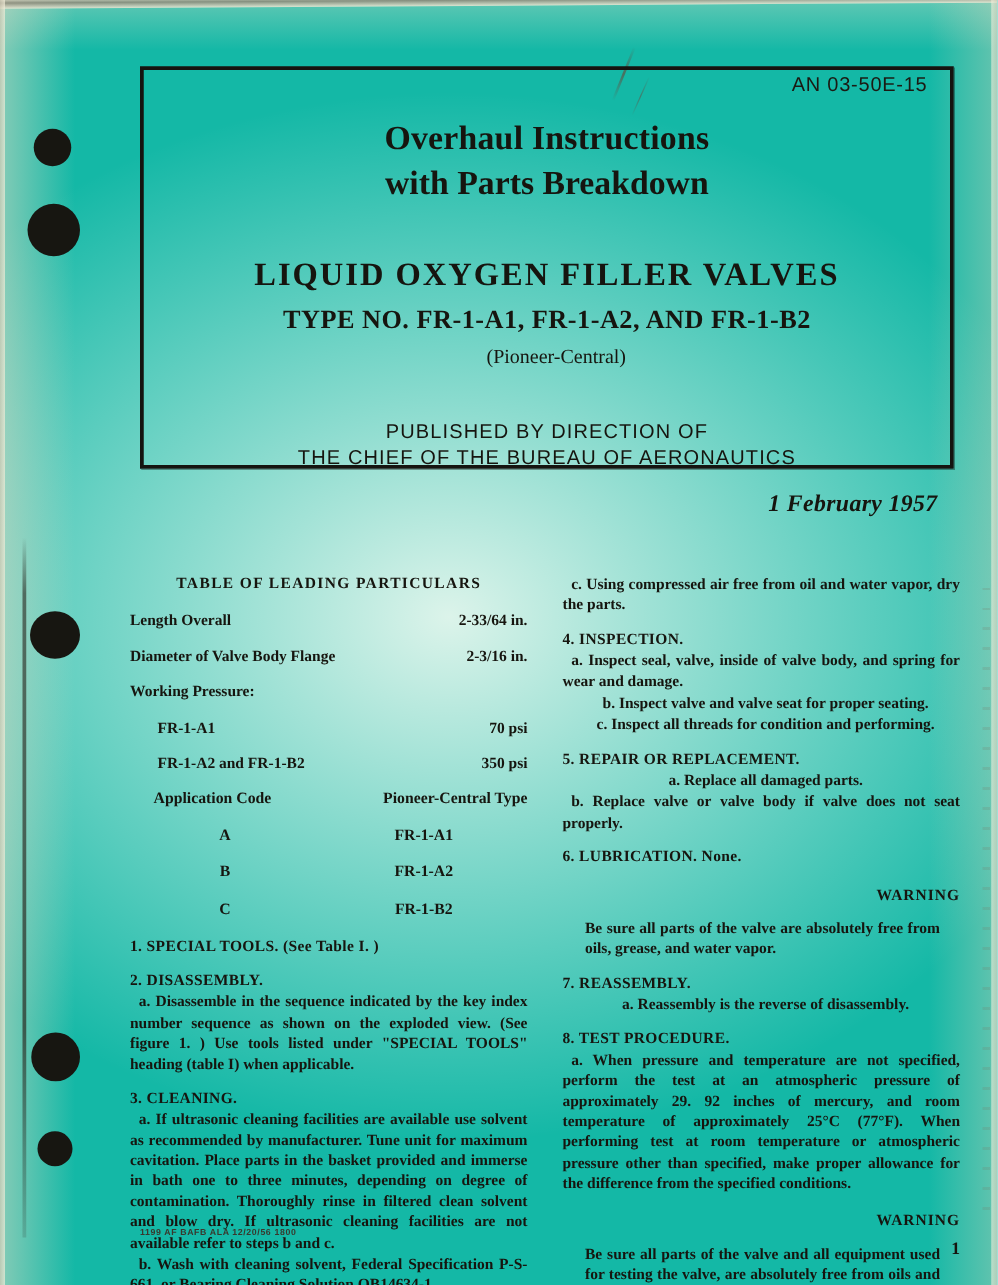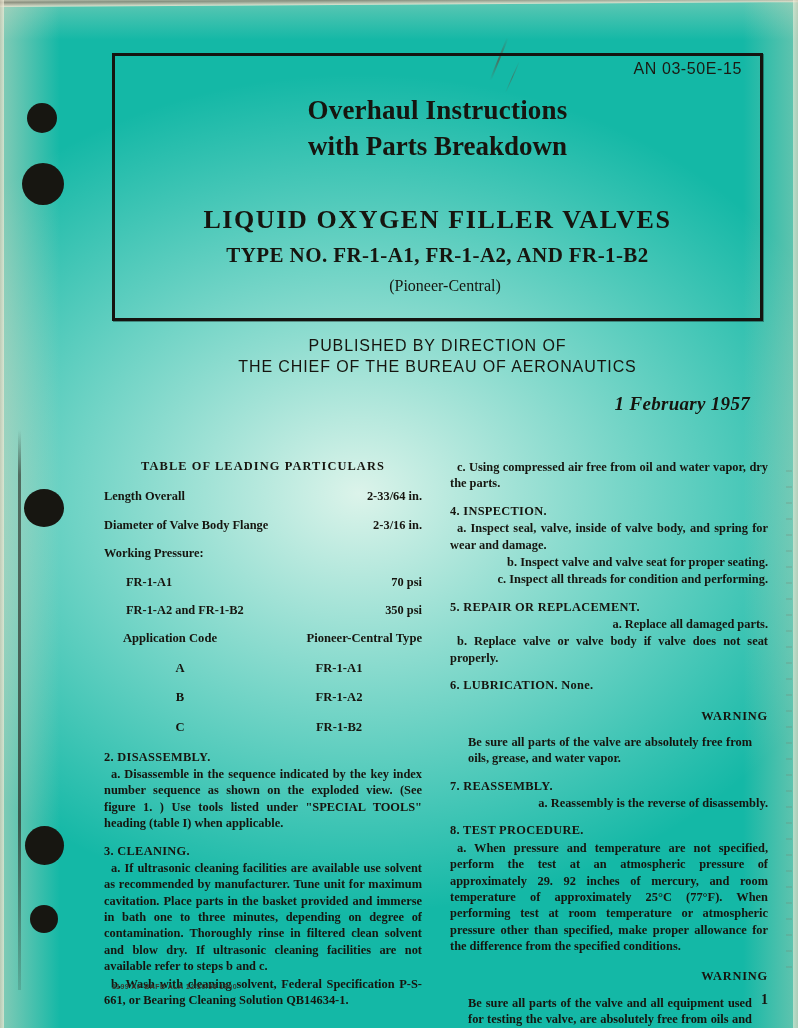--- a/index.html
+++ b/index.html
@@ -91,21 +91,21 @@
     letter-spacing: 0.6px;
     color: #1b1a13;
   }
 
   
   .title-box {
     position: absolute;
     left: 112px;
     top: 53px;
     width: 651px;
-    height: 268px;
+    height: 322px;
     border: 3px solid #151410;
     box-sizing: border-box;
     box-shadow: 1px 1px 0 rgba(0,0,0,0.35);
   }
   .title-inner {
     position: absolute;
     left: 0; right: 0; top: 0;
     text-align: center;
   }
   .t-over1 {
@@ -225,21 +225,21 @@
   }
   .para {
     font-size: 12.4px;
     line-height: 1.30;
     text-align: justify;
     text-indent: 7px;
     margin-top: 1px !important;
     font-weight: 700;
   }
   .para-nojust {
-    text-align: right;
+    text-align: center;
   }
   .warn-title {
     text-align: right;
     font-weight: 700;
     font-size: 12.6px;
     letter-spacing: 0.8px;
     margin-top: 14px !important;
   }
   .warn-body {
     margin: 10px 16px 0 18px !important;
@@ -353,20 +353,21 @@
         <div class="r">
           <span class="c1">B</span>
           <span class="c2">FR-1-A2</span>
         </div>
         <div class="r">
           <span class="c1">C</span>
           <span class="c2">FR-1-B2</span>
         </div>
       </div>
 
+      <div class="sec-head">1.  SPECIAL TOOLS.  (See Table I. )</div>
 
       <div class="sec-head">2.  DISASSEMBLY.</div>
       <p class="para">a.  Disassemble in the sequence  indicated by the key index number sequence as shown on the exploded view. (See figure 1. )   Use tools listed under "SPECIAL TOOLS" heading (table I) when applicable.</p>
 
       <div class="sec-head">3.  CLEANING.</div>
       <p class="para">a.  If ultrasonic  cleaning  facilities  are  available use solvent as recommended by manufacturer.   Tune unit for maximum cavitation.   Place  parts  in  the  basket provided and  immerse  in bath one to three  minutes, depending  on  degree  of  contamination.   Thoroughly rinse in filtered clean solvent and blow dry.  If ultrasonic  cleaning  facilities  are  not  available  refer  to steps b and c.</p>
       <p class="para">b.  Wash with cleaning solvent, Federal Specification P-S-661,  or  Bearing  Cleaning  Solution  QB14634-1.</p>
 
     </div>
 

